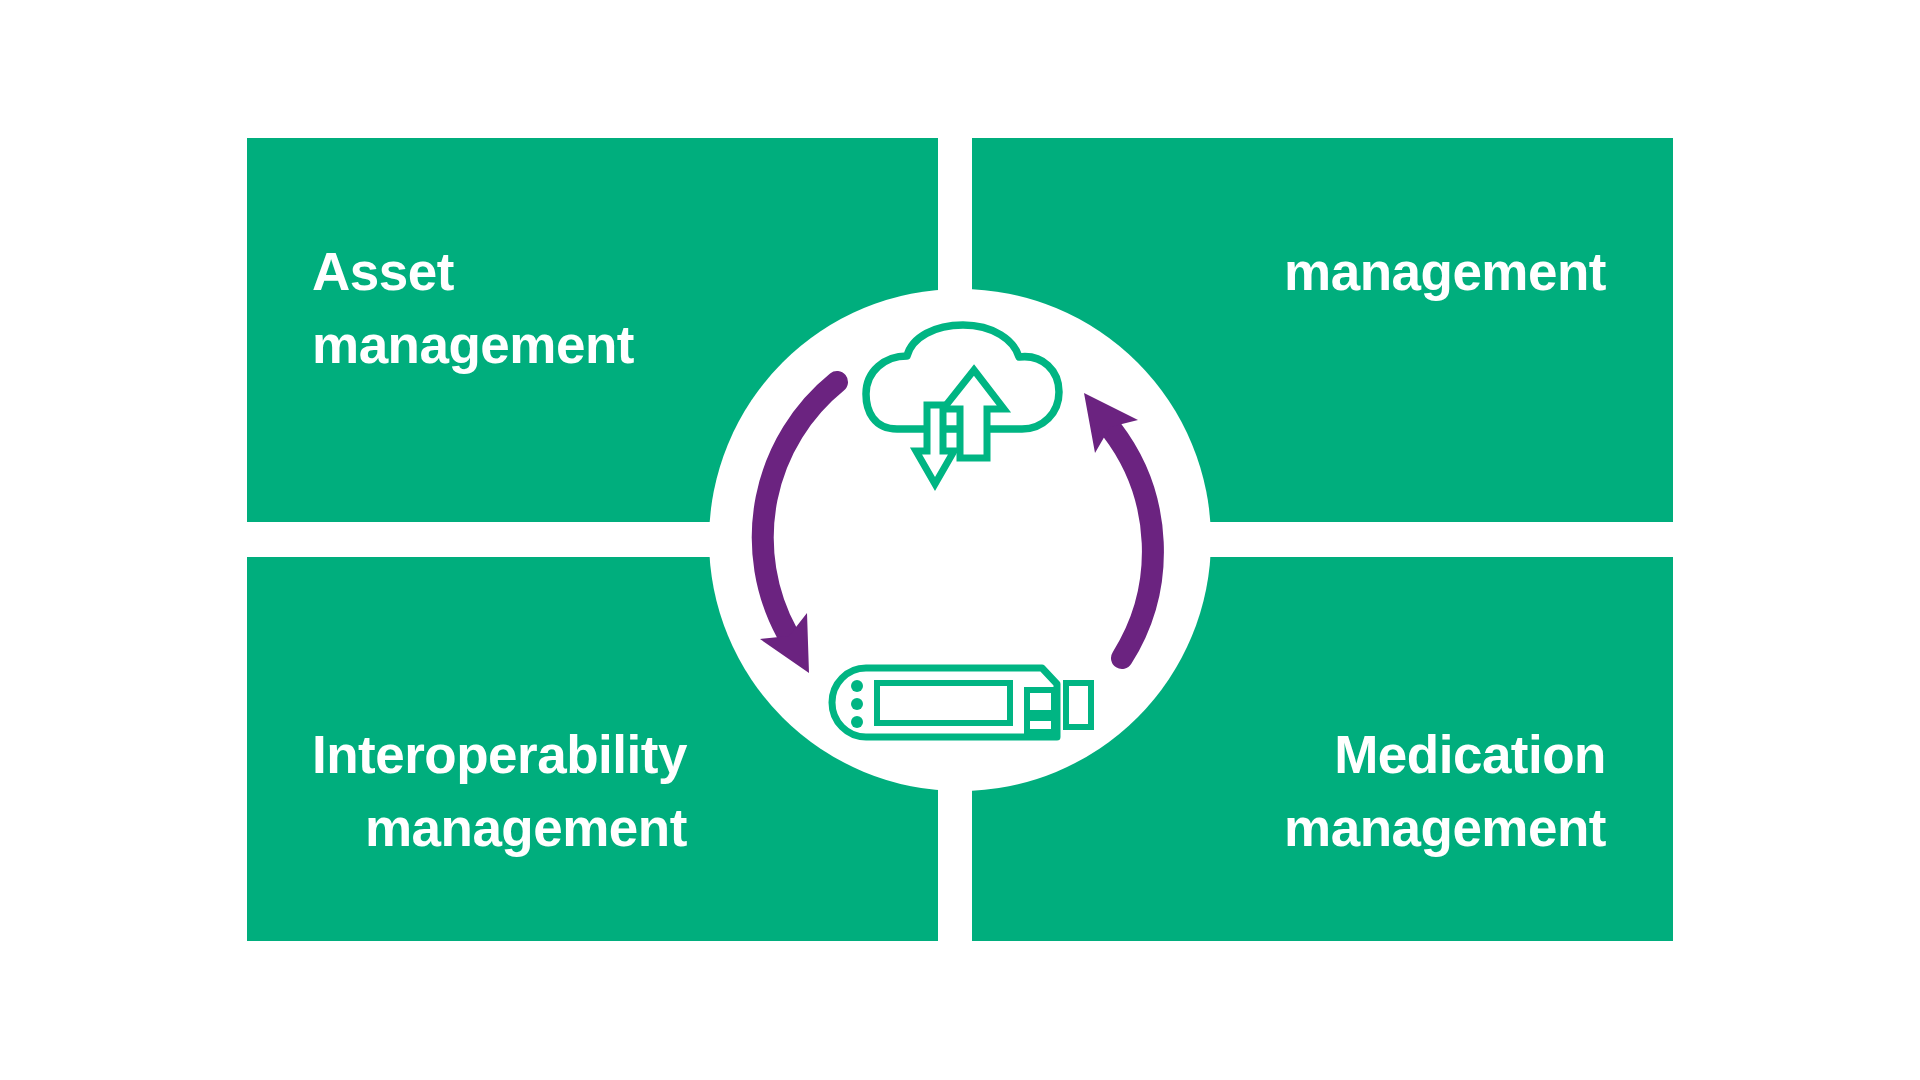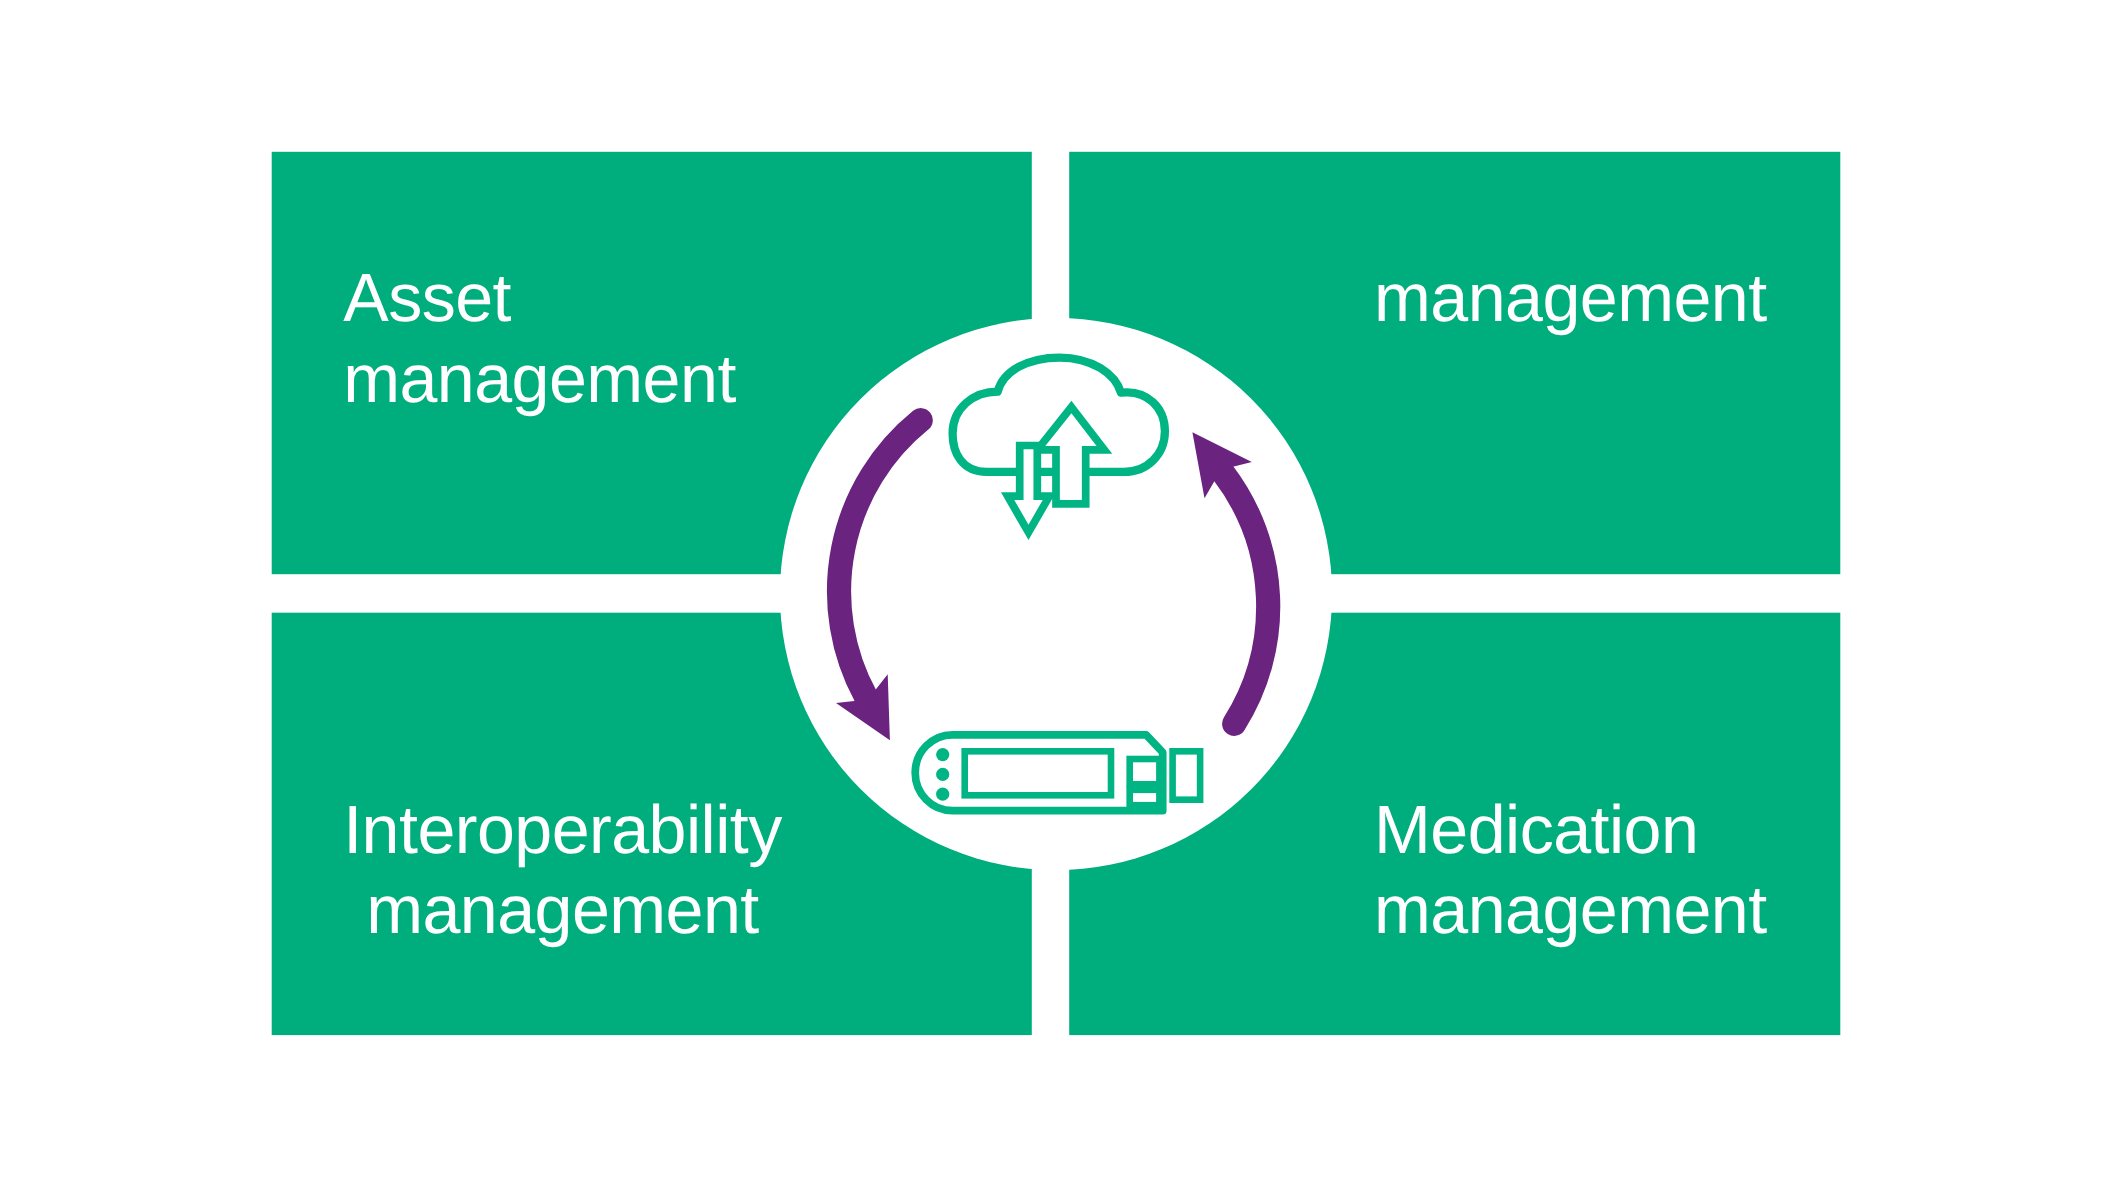--- a/index.html
+++ b/index.html
@@ -22,30 +22,30 @@
     position:absolute;
     background:var(--panel-green);
   }
   .panel-tl{left:247px;top:138px;width:691px;height:384px;}
   .panel-tr{left:972px;top:138px;width:701px;height:384px;}
   .panel-bl{left:247px;top:557px;width:691px;height:384px;}
   .panel-br{left:972px;top:557px;width:701px;height:384px;}
   .label{
     position:absolute;
     color:var(--text-white);
-    font-size:62px;
+    font-size:53px;
     line-height:73px;
-    font-weight:normal;
+    font-weight:bold;
     letter-spacing:-0.5px;
     white-space:nowrap;
   }
   .label-tl{left:312px;top:235px;text-align:left;}
   .label-tr{right:314px;top:235px;text-align:right;}
-  .label-bl{left:312px;top:718px;text-align:center;}
-  .label-br{right:314px;top:718px;text-align:left;}
+  .label-bl{left:312px;top:718px;text-align:right;}
+  .label-br{right:314px;top:718px;text-align:right;}
   .hub-circle{
     position:absolute;
     left:709px;top:289px;width:502px;height:502px;
     border-radius:50%;
     background:var(--bg);
   }
   svg.icon-layer{
     position:absolute;left:0;top:0;width:1920px;height:1080px;
   }
   .cloud-stroke{fill:var(--bg);stroke:var(--icon-green);stroke-width:7.5;stroke-linejoin:round;}

